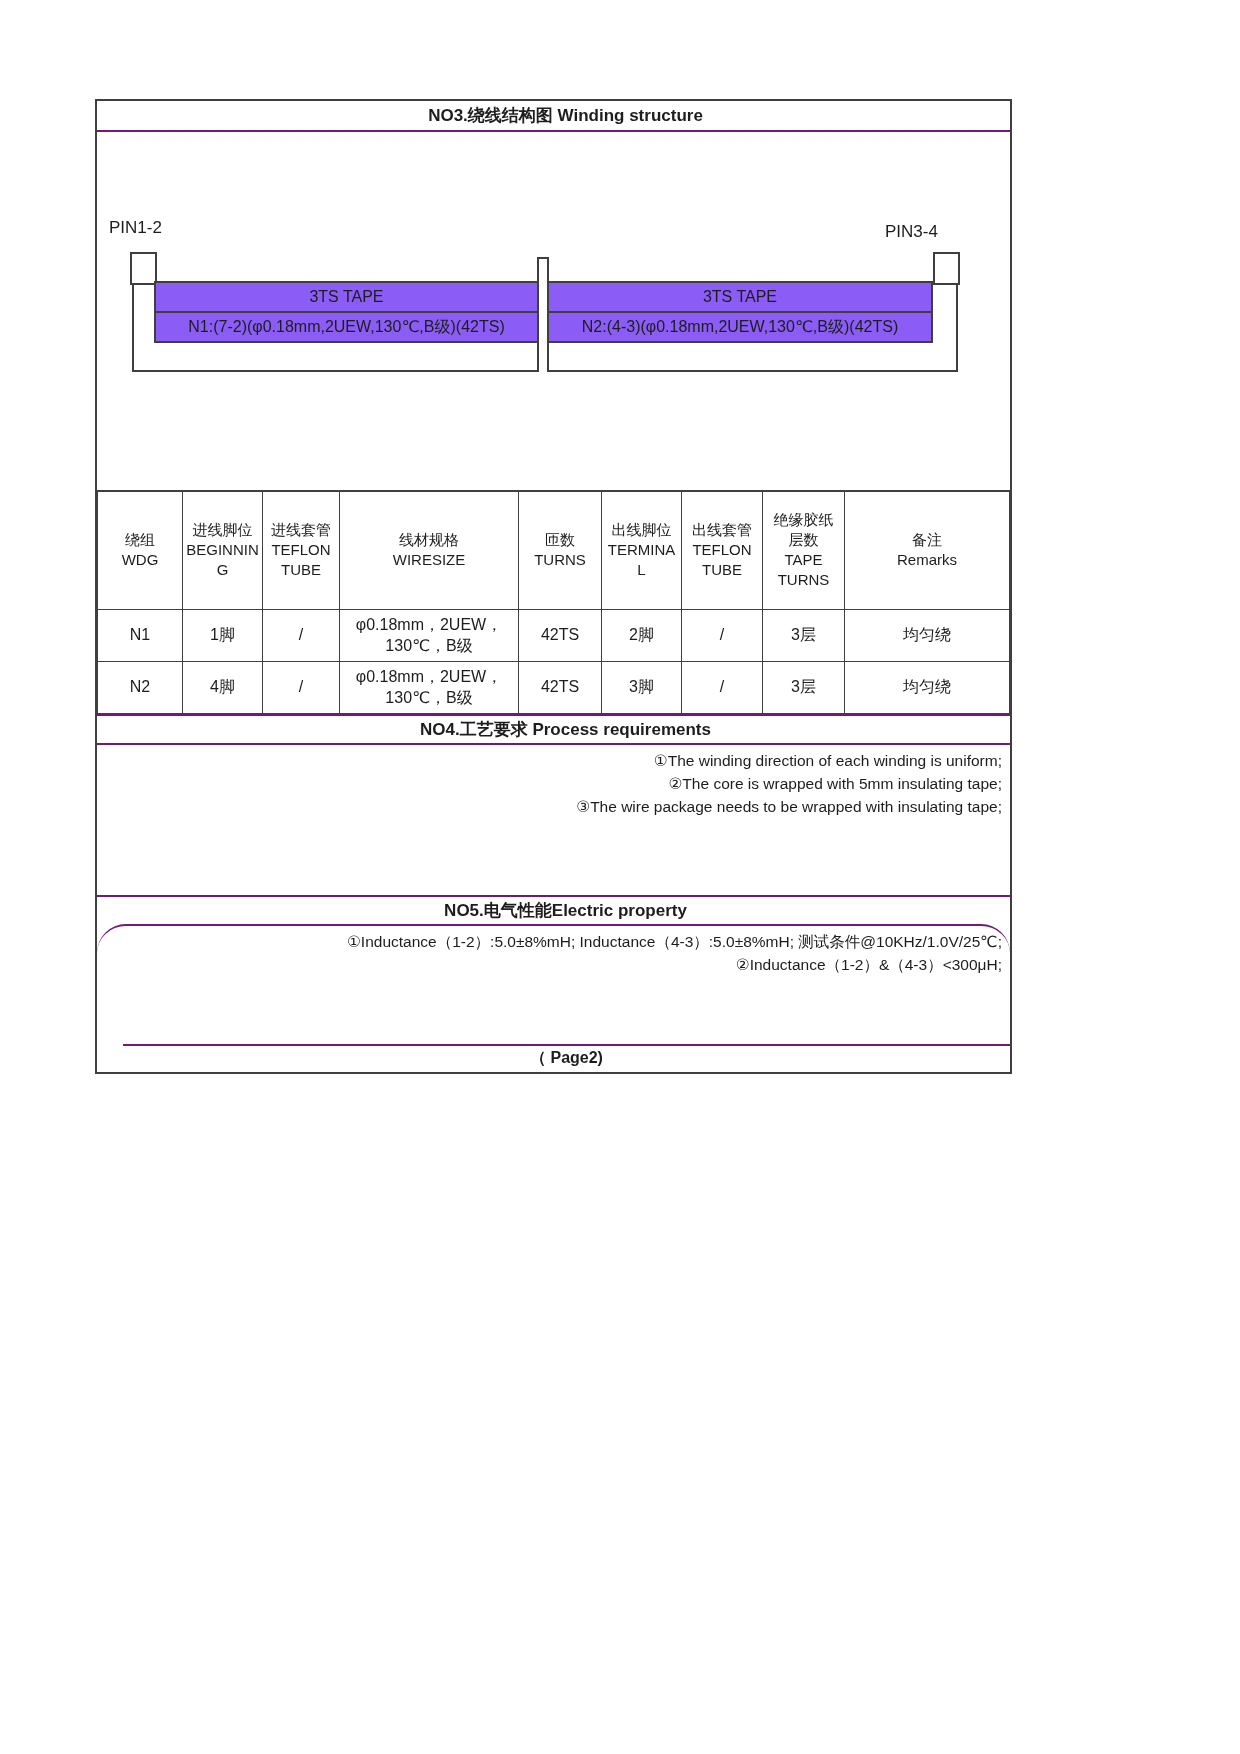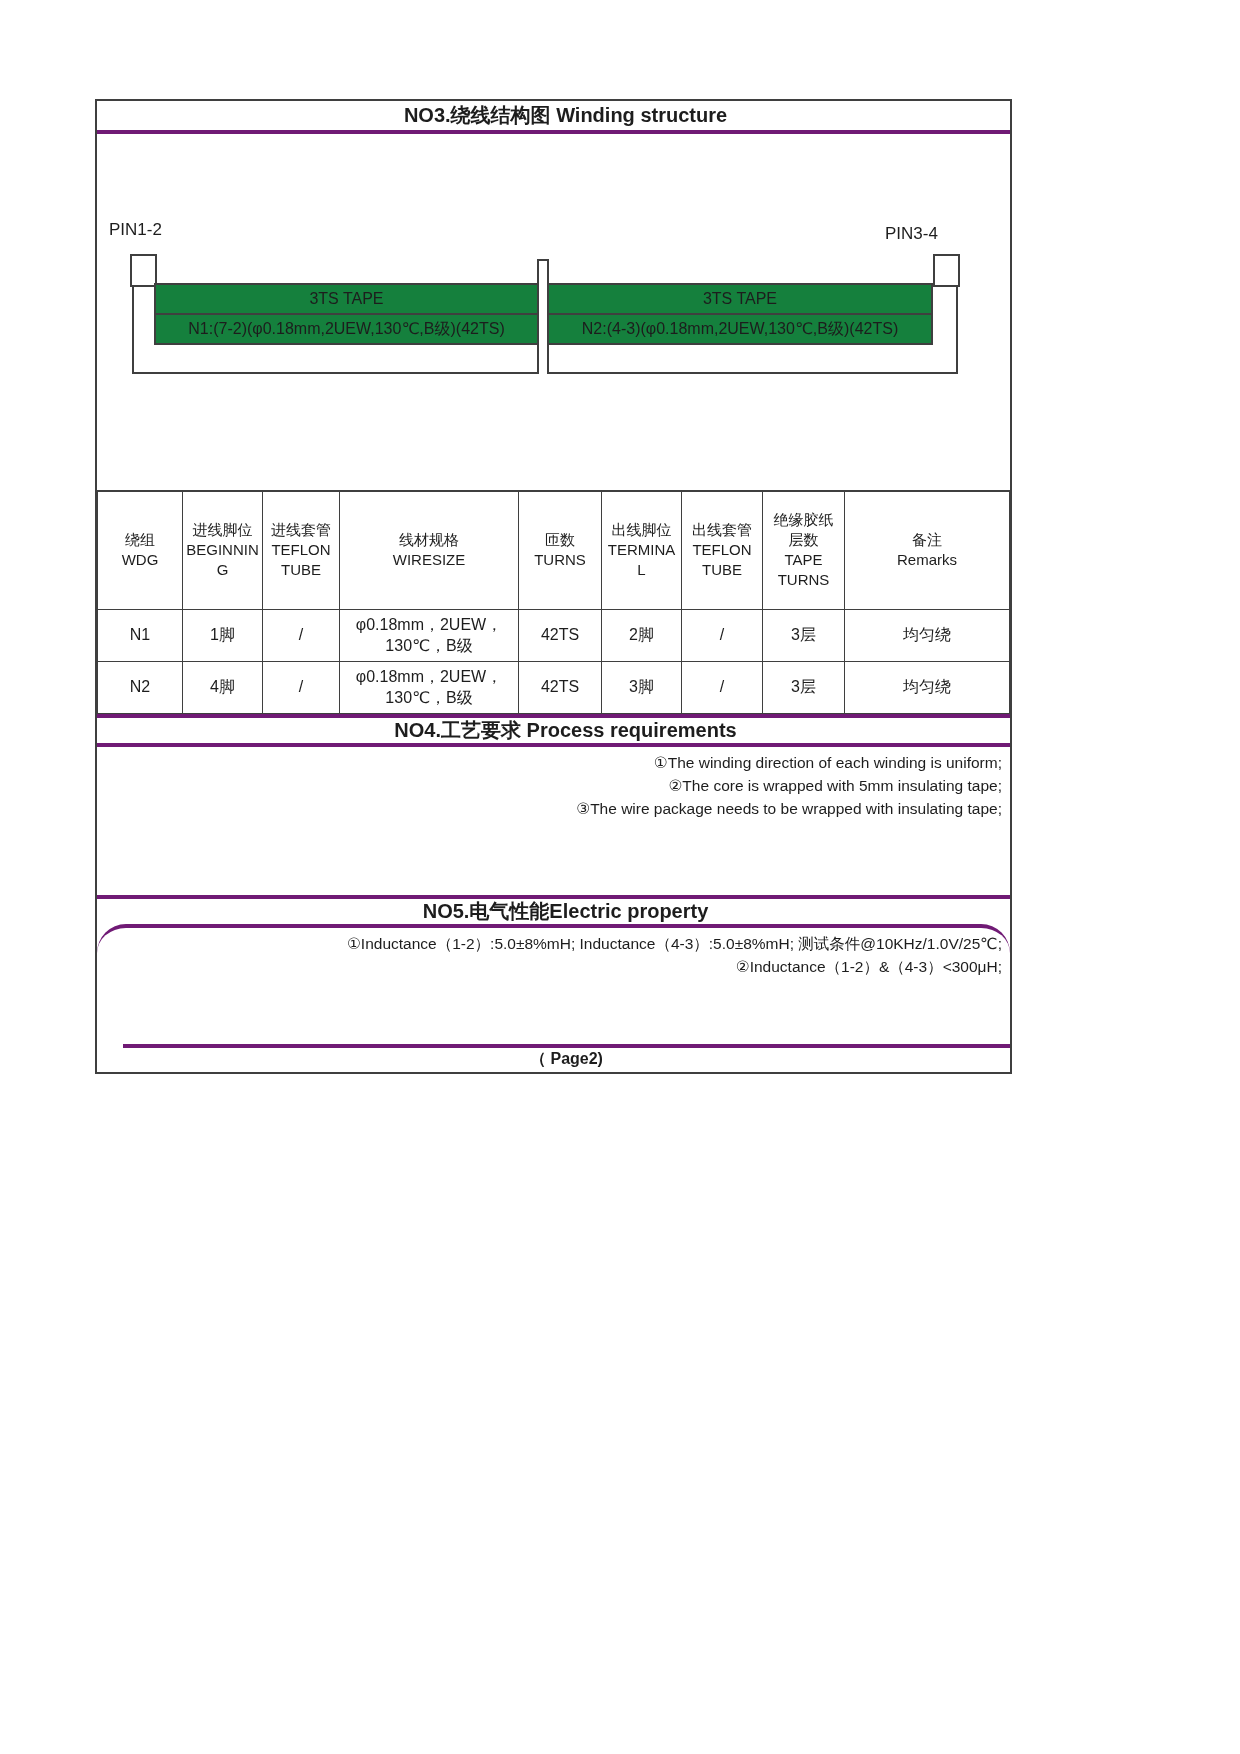--- a/index.html
+++ b/index.html
@@ -8,25 +8,25 @@
     width: 1240px; height: 1754px;
     font-family: "Liberation Sans", "DejaVu Sans", sans-serif;
     color: #222222;
   }
   .page { position: relative; width: 1240px; height: 1754px; background: #ffffff; overflow: hidden; }
 
   .frame {
     position: absolute; left: 95px; top: 99px; width: 917px;
     border: 2px solid #3f3f3f; background: #ffffff;
   }
-  .sep { border-top: 4px solid #701a75; }
+  .sep { border-top: 2px solid #701a75; }
 
   .section-title {
     height: 29px; display: flex; align-items: center; justify-content: center;
-    font-weight: bold; font-size: 20px; color: #1d1d1d; padding-left: 24px;
+    font-weight: bold; font-size: 17px; color: #1d1d1d; padding-left: 24px;
   }
 
   
   .diagram { position: relative; height: 360px; }
   .pin-label { position: absolute; font-size: 17px; color: #1d1d1d; }
   .pin-label.left  { left: 12px;  top: 86px; }
   .pin-label.right { left: 788px; top: 90px; }
   .pin-rect {
     position: absolute; width: 27px; height: 33px; top: 120px;
     border: 2px solid #3f3f3f; background: #ffffff; z-index: 3;
@@ -37,21 +37,21 @@
     position: absolute; left: 35px; top: 122px; width: 826px; height: 118px;
     border: 2px solid #3f3f3f; border-top: none; z-index: 1;
   }
   .divider {
     position: absolute; left: 440px; top: 125px; width: 12px; height: 115px;
     border-left: 2px solid #3f3f3f; border-right: 2px solid #3f3f3f; border-top: 2px solid #3f3f3f;
     background: #ffffff; z-index: 2;
   }
   .wbox {
     position: absolute; top: 149px; height: 62px;
-    border: 2px solid #3f3f3f; background: #15803d; z-index: 4;
+    border: 2px solid #3f3f3f; background: #8b5cf6; z-index: 4;
     display: flex; flex-direction: column; justify-content: space-between;
   }
   .wbox.n1 { left: 57px;  width: 385px; }
   .wbox.n2 { left: 450px; width: 386px; }
   .wbox .trow {
     flex: 1; display: flex; align-items: center; justify-content: center;
     font-size: 16px; white-space: nowrap; color: #1d1d1d;
   }
   .wbox .trow + .trow { border-top: 2px solid #3f3f3f; }
 

